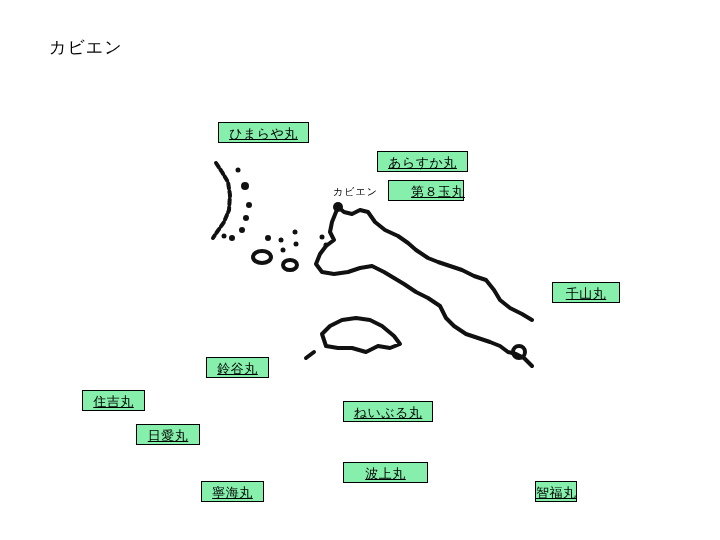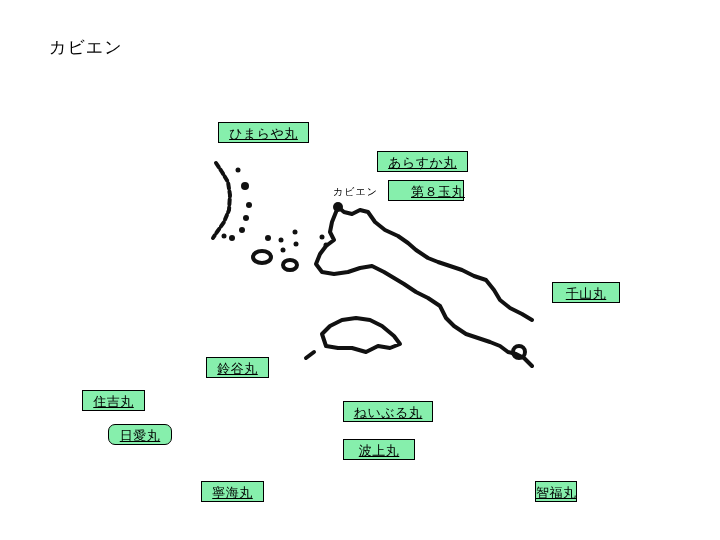--- a/index.html
+++ b/index.html
@@ -56,16 +56,16 @@
 
 <div class="place-label" style="left:333px; top:185px;">カビエン</div>
 
 <div class="ship" style="left:218px; top:122px; width:91px;">ひまらや丸</div>
 <div class="ship" style="left:377px; top:151px; width:91px;">あらすか丸</div>
 <div class="ship" style="left:388px; top:180px; width:76px;padding-left:22px;">第８玉丸</div>
 <div class="ship" style="left:552px; top:282px; width:68px;">千山丸</div>
 <div class="ship" style="left:206px; top:357px; width:63px;">鈴谷丸</div>
 <div class="ship" style="left:82px; top:390px; width:63px;">住吉丸</div>
 <div class="ship" style="left:343px; top:401px; width:90px;">ねいぶる丸</div>
-<div class="ship" style="left:108px; top:424px; width:64px;border-radius:7px;">日愛丸</div>
-<div class="ship" style="left:343px; top:439px; width:72px;">波上丸</div>
+<div class="ship" style="left:136px; top:424px; width:64px;">日愛丸</div>
+<div class="ship" style="left:343px; top:462px; width:85px;">波上丸</div>
 <div class="ship" style="left:201px; top:481px; width:63px;">寧海丸</div>
 <div class="ship" style="left:535px; top:481px; width:42px;">智福丸</div>
 
 </body></html>

